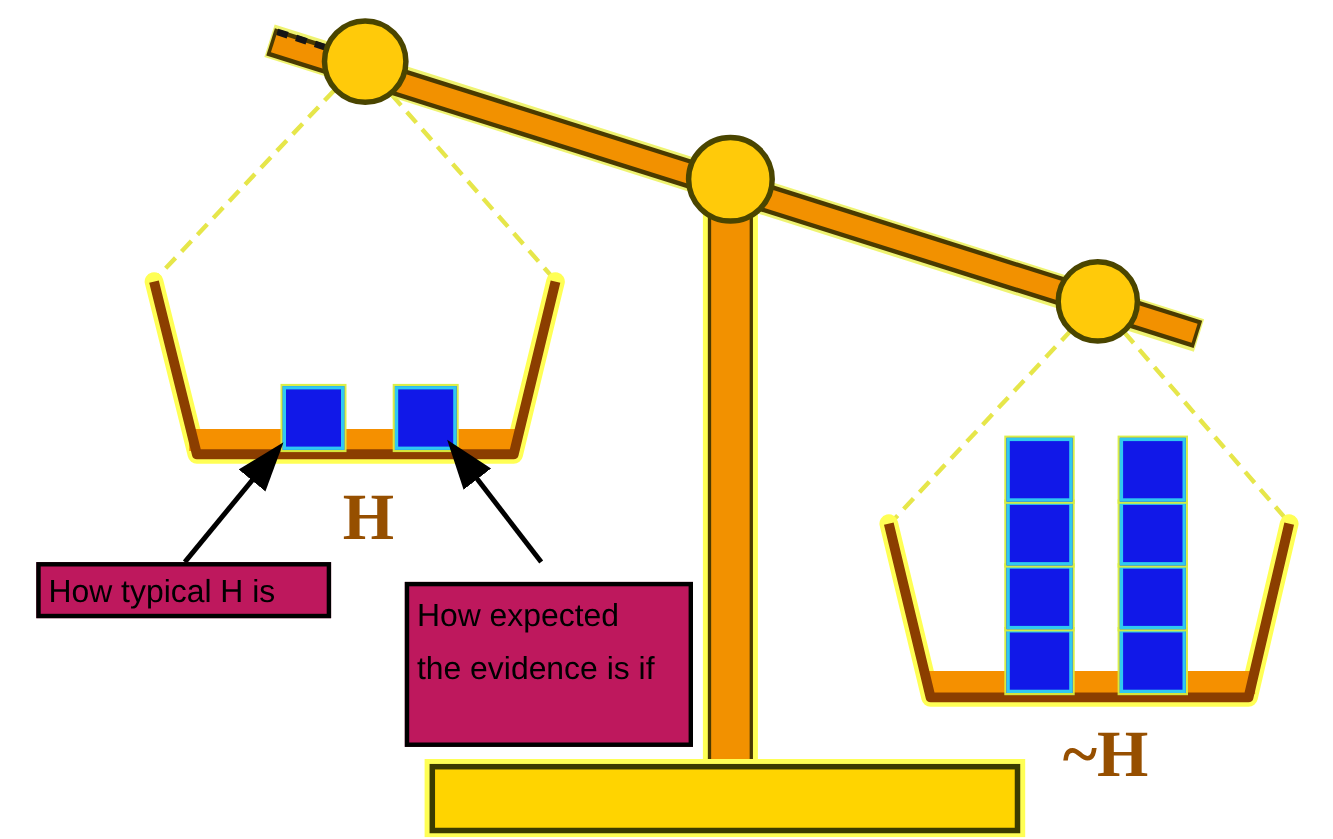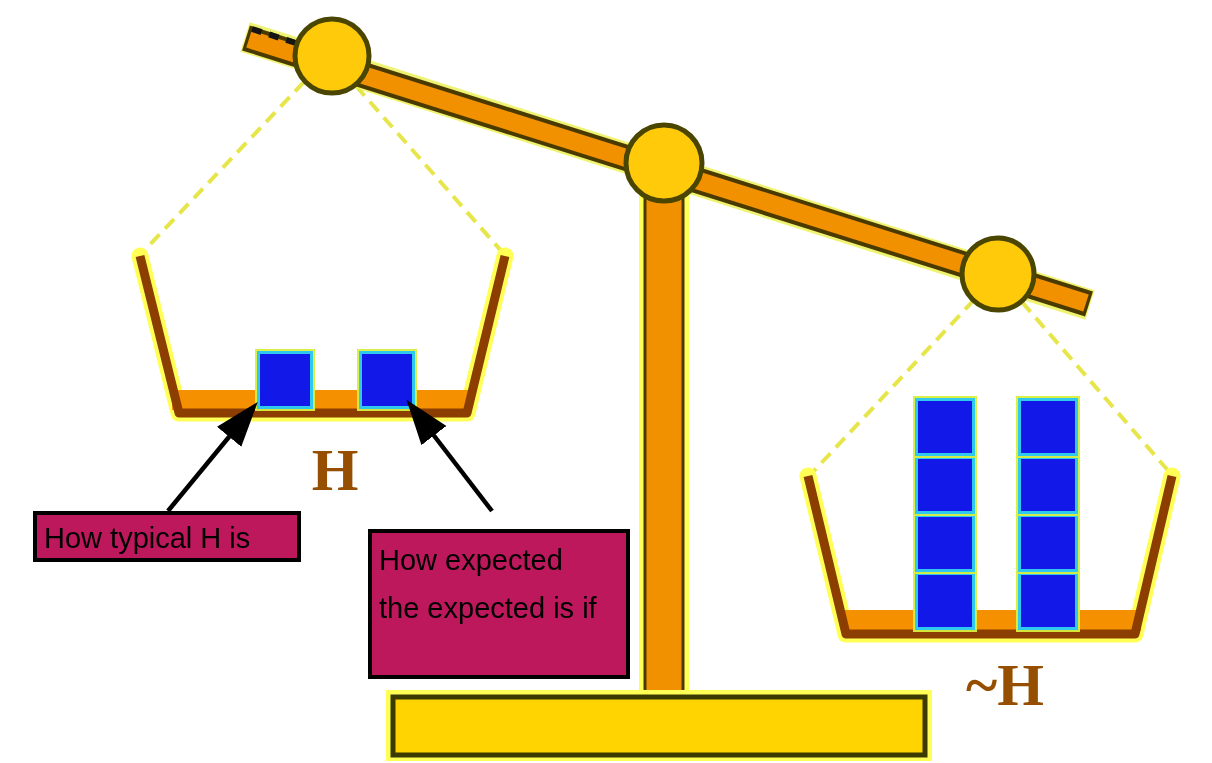--- a/index.html
+++ b/index.html
@@ -115,16 +115,16 @@
     <line x1="168" y1="511" x2="252" y2="409" stroke="#000" stroke-width="4.5" marker-end="url(#ah)"></line>
     <line x1="492" y1="511" x2="412" y2="407" stroke="#000" stroke-width="4.5" marker-end="url(#ah)"></line>
   </svg>
 
   <div class="pan-label" id="label-h">H</div>
   <div class="pan-label" id="label-not-h">~H</div>
 
   <div class="callout" id="callout-left">How typical H is</div>
   <div class="callout" id="callout-right">
     <div>How expected</div>
-    <div>the expected is if</div>
+    <div>the evidence is if</div>
   </div>
 
 </div>
 
 </body></html>

